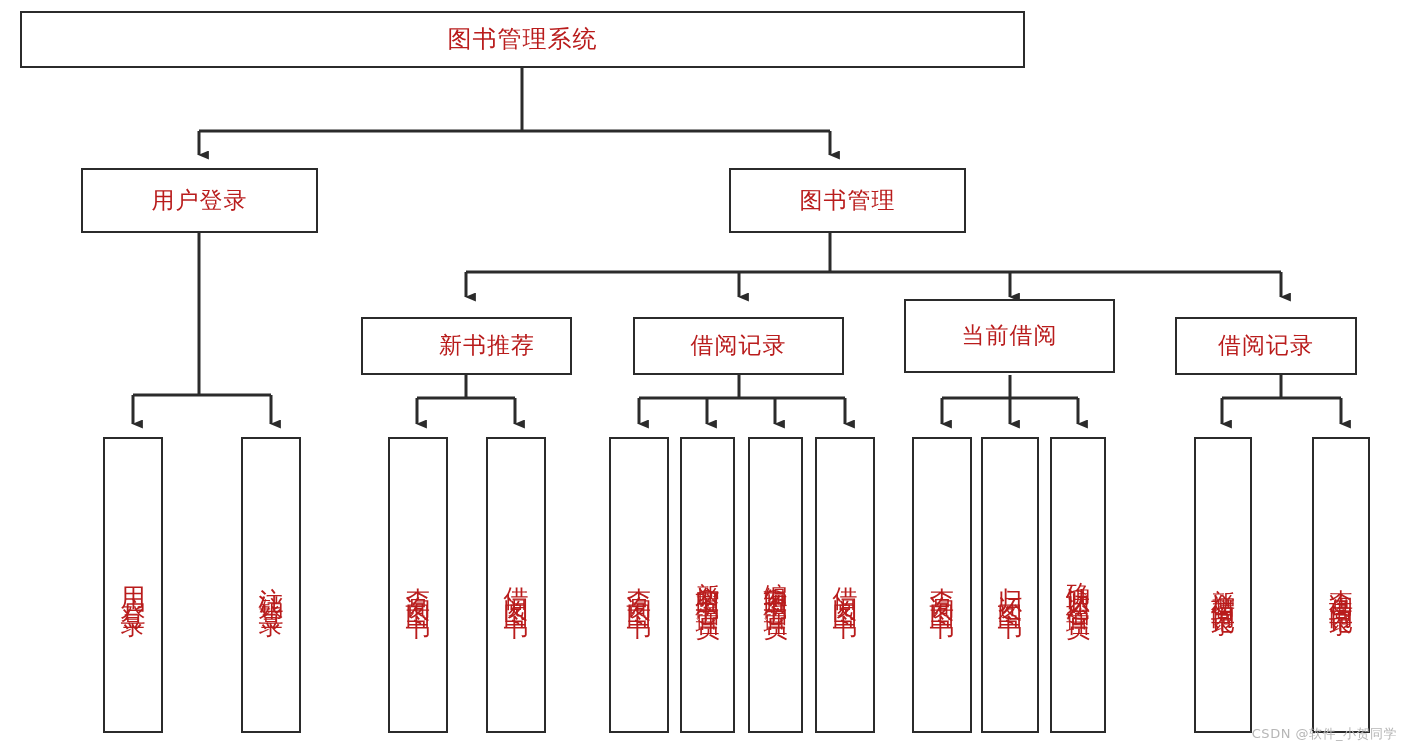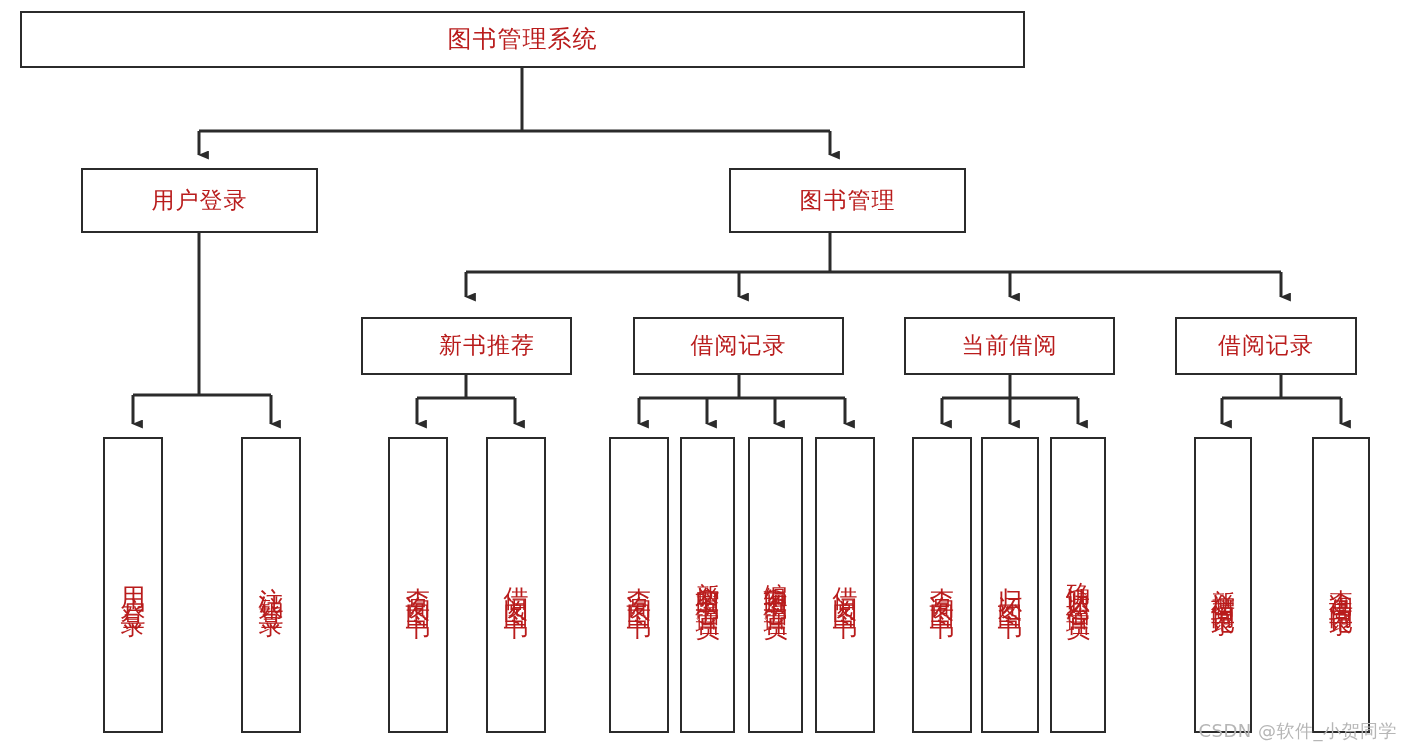--- a/index.html
+++ b/index.html
@@ -63,21 +63,21 @@
     max-height:100%;
   }
   .node.v.tight .label{
     font-size:24px;
     letter-spacing:5px;
   }
   .watermark{
     position:absolute;
     right:8px;
     bottom:4px;
-    font-size:18px;
+    font-size:13px;
     color:#b6b6b6;
     letter-spacing:0.5px;
     z-index:5;
     white-space:nowrap;
     user-select:none;
     margin-left:23px;
   }
 </style>
 </head>
 <body>
@@ -145,21 +145,21 @@
   <div class="node h" style="left:729px;top:168px;width:237px;height:65px;">
     <span class="label">图书管理</span>
   </div>
 
   <div class="node h" style="left:361px;top:317px;width:211px;height:58px;padding-left:41px;">
     <span class="label">新书推荐</span>
   </div>
   <div class="node h" style="left:633px;top:317px;width:211px;height:58px;">
     <span class="label">借阅记录</span>
   </div>
-  <div class="node h" style="left:904px;top:317px;width:211px;height:58px;">
+  <div class="node h" style="left:904px;top:299px;width:211px;height:74px;">
     <span class="label">当前借阅</span>
   </div>
   <div class="node h" style="left:1175px;top:317px;width:182px;height:58px;">
     <span class="label">借阅记录</span>
   </div>
 
   <div class="node v" style="left:103px;top:437px;width:60px;height:296px;">
     <span class="label">用户登录</span>
   </div>
   <div class="node v" style="left:241px;top:437px;width:60px;height:296px;">

